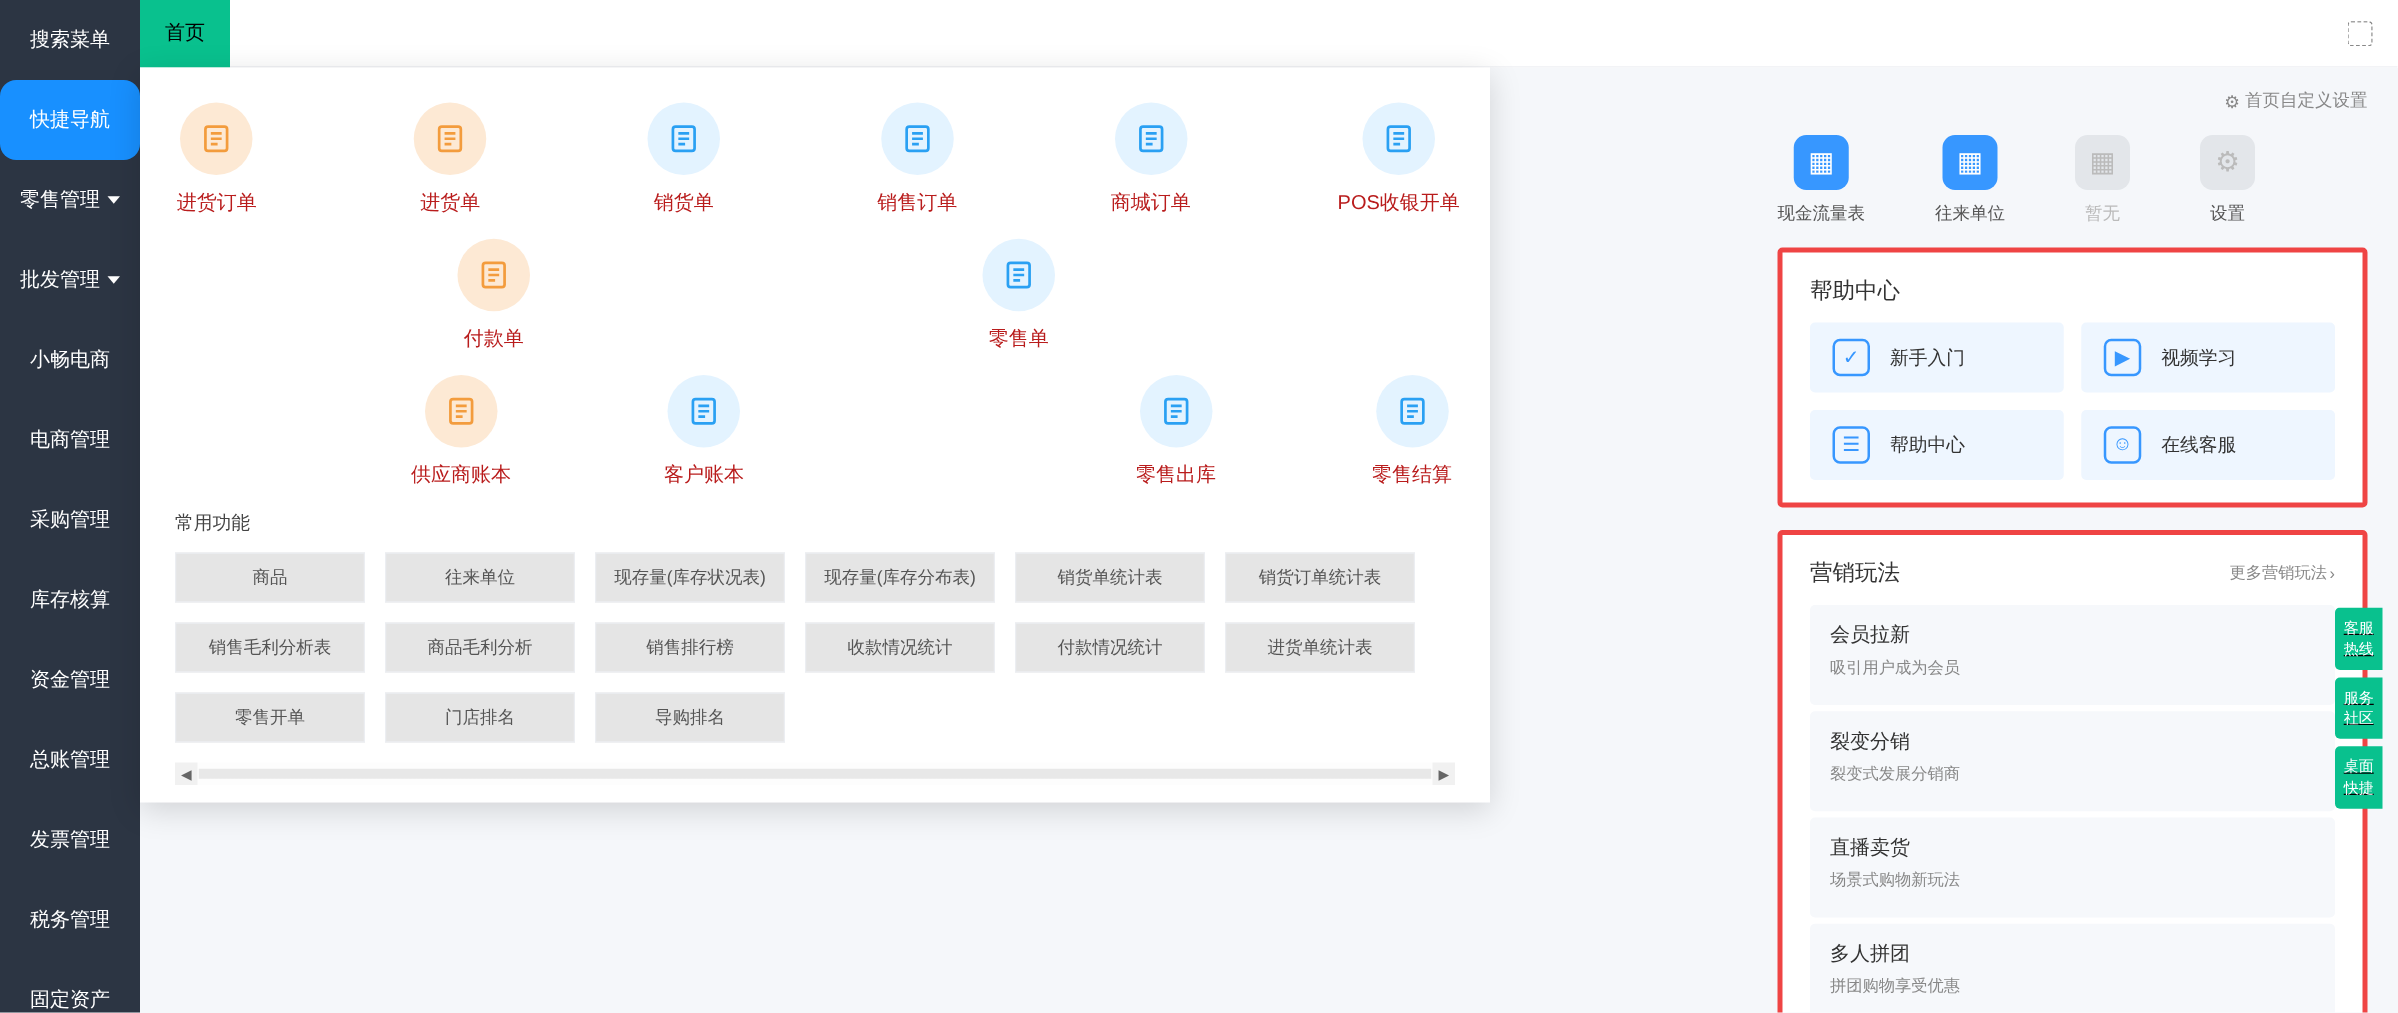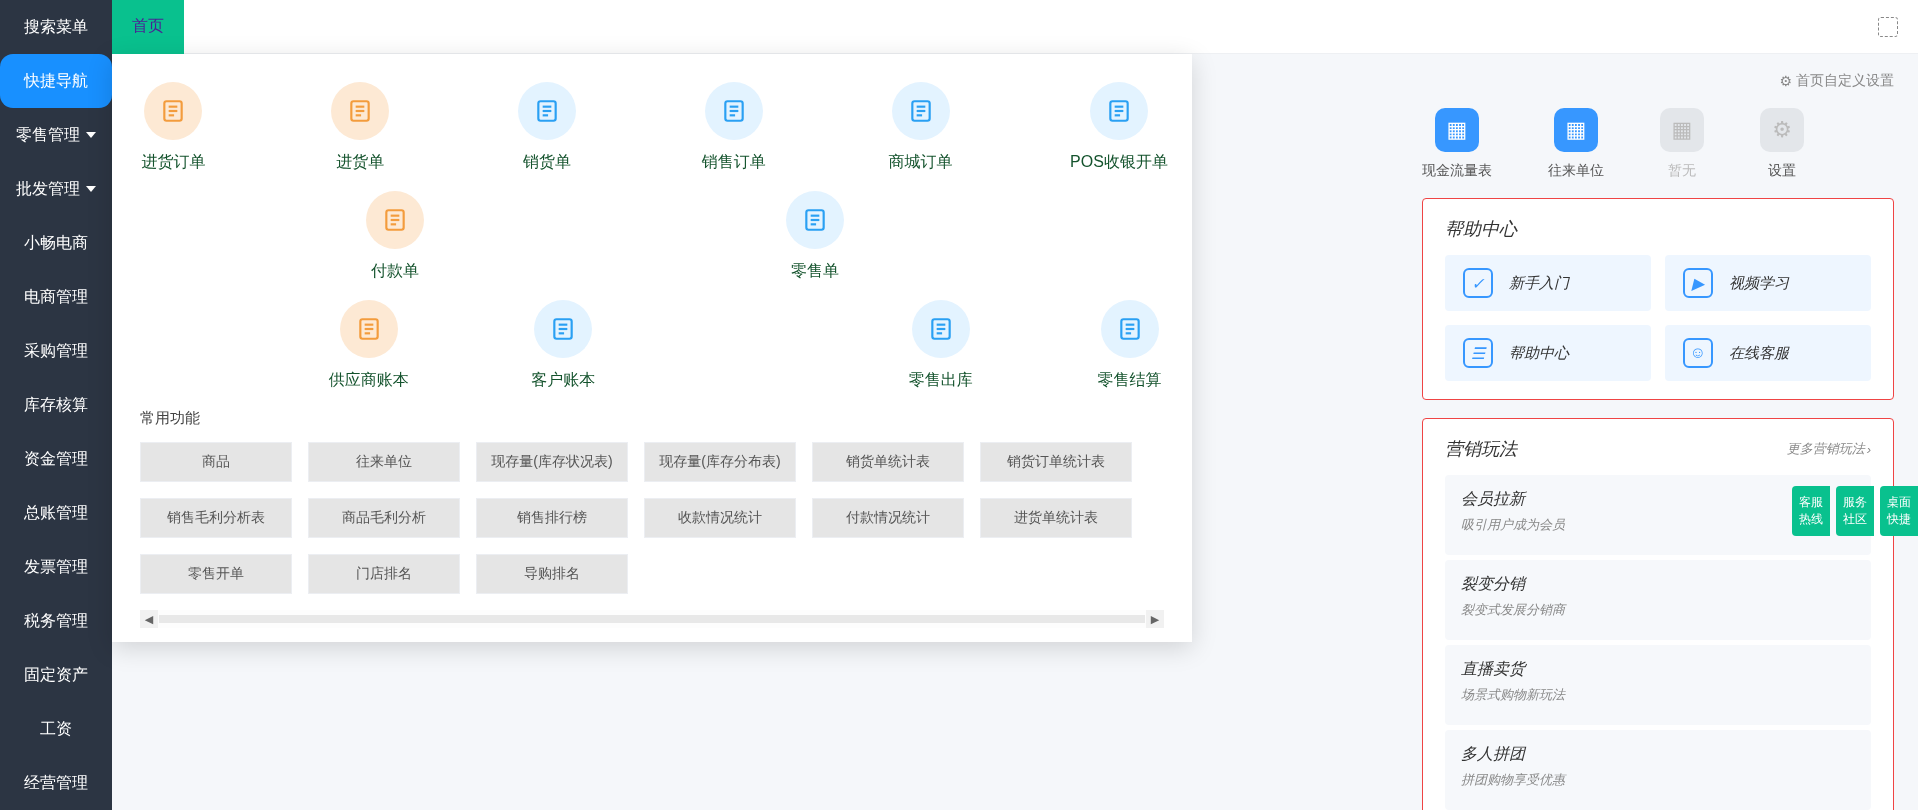--- a/index.html
+++ b/index.html
@@ -1,67 +1,67 @@
 <!DOCTYPE html>
 <html><head>
 <meta charset="utf-8">
 <style>
 * { margin: 0; padding: 0; box-sizing: border-box; font-family: "Microsoft YaHei", "PingFang SC", sans-serif; }
 body { background: #f5f7fa; width: 1918px; height: 810px; overflow: hidden; position: relative; }
 
 .sidebar { position: fixed; left: 0; top: 0; width: 112px; height: 100%; background: #2c3543; z-index: 30; display: flex; flex-direction: column; }
-.sidebar-item { height: 54px; display: flex; align-items: center; justify-content: center; color: #fff; font-size: 16px; cursor: pointer; position: relative; gap: 4px; }
+.sidebar-item { height: 64px; display: flex; align-items: center; justify-content: center; color: #fff; font-size: 16px; cursor: pointer; position: relative; gap: 4px; }
 .sidebar-item.active { background: #1890ff; border-radius: 13px; }
 .caret { width: 0; height: 0; border-left: 5px solid transparent; border-right: 5px solid transparent; border-top: 6px solid #fff; margin-left: 2px; }
 
 .topbar { position: fixed; left: 112px; right: 0; top: 0; height: 54px; background: #fff; border-bottom: 1px solid #eef0f3; display: flex; align-items: center; z-index: 25; }
-.tab-home { height: 54px; padding: 0 20px; background: #09c18e; color: #4c1d95; font-size: 16px; display:flex; align-items:center; cursor:pointer;}
+.tab-home { height: 54px; padding: 0 20px; background: #09c18e; color: #000000; font-size: 16px; display:flex; align-items:center; cursor:pointer;}
 .expand-icon { margin-left: auto; margin-right: 20px; width: 20px; height: 20px; border: 1.5px dashed #888; border-radius: 3px; cursor:pointer;}
 
 .megamenu { position: absolute; left: 112px; top: 54px; width: 1080px; background: #fff; box-shadow: 0 6px 24px rgba(0,0,0,0.15); z-index: 40; padding: 28px 28px 14px; }
 .flow-rows { display: flex; flex-direction: column; gap: 18px; }
 .flow-row { display: flex; gap: 120px; }
 .flow-item { width: 90px; display: flex; flex-direction: column; align-items: center; gap: 12px; cursor: pointer; }
 .flow-spacer { width: 90px; }
 .circle { width: 58px; height: 58px; border-radius: 50%; display:flex; align-items:center; justify-content:center; font-size:24px;}
 .circle.orange { background: #fde9d4; color: #f39c3d; }
 .circle.blue { background: #e3f3ff; color: #2aa0f3; }
 .circle svg { width: 26px; height: 26px; }
-.flow-label { font-size: 16px; color: #14532d; white-space: nowrap; }
+.flow-label { font-size: 16px; color: #b91c1c; white-space: nowrap; }
 
 .section-title { font-size: 15px; color: #444; margin: 18px 0 14px; }
 .fn-grid { display: flex; flex-wrap: wrap; gap: 16px; }
 .fn-btn { width: 152px; height: 40px; background: #e5e5e5; border: 1px solid #eceef2; color: #555; font-size: 14px; display:flex; align-items:center; justify-content:center; cursor:pointer; white-space:nowrap;}
 .mm-scroll { margin-top: 16px; position: relative; height: 18px; background: #fdfdfd; display:flex; align-items:center;}
 .mm-scroll .arrow { width: 18px; height: 18px; background:#f1f1f1; display:flex;align-items:center;justify-content:center;font-size:11px;color:#666;cursor:pointer;}
 .mm-scroll .track { flex:1; background: linear-gradient(#e8e8e8,#e8e8e8); height:8px; margin:0 1px;}
 
 .right-col { position: absolute; right: 24px; top: 72px; width: 472px; display:flex; flex-direction:column; gap: 18px; }
 .custom-setting { display:flex; justify-content:flex-end; align-items:center; color:#888; font-size:14px; gap:4px; cursor:pointer;}
 .quick-row { display:flex; gap: 56px; }
 .quick-item { display:flex; flex-direction:column; align-items:center; gap:10px; cursor:pointer;}
 .quick-badge { width:44px; height:44px; border-radius:10px; display:flex;align-items:center;justify-content:center;color:#fff;font-size:22px;}
 .quick-badge.blue { background:#3797ff;}
 .quick-badge.gray { background:#e3e6ea; color:#bbb;}
 .quick-label { font-size:14px; color:#555;font-family:Liberation Serif, serif;}
 .quick-label.muted { color:#bbb; }
 
-.card { background:#fff; border:1px solid #ef4444; border-radius:4px; padding: 18px 22px; font-style: italic; }
+.card { background:#fff; border:4px solid #ef4444; border-radius:4px; padding: 18px 22px; }
 .card-head { display:flex; align-items:center; justify-content:space-between; margin-bottom:14px;}
 .card-title { font-size:18px; color:#333; font-weight:500;}
 .card-more { font-size:13px; color:#888; cursor:pointer; display:flex;align-items:center;gap:2px;}
 .help-grid { display:grid; grid-template-columns:1fr 1fr; gap:14px;}
 .help-item { background:#eef6ff; height:56px; border-radius:4px; display:flex; align-items:center; padding:0 18px; gap:16px; cursor:pointer; font-size:15px; color:#333;}
 .help-item .ico-box { width:30px; height:30px; border:2px solid #3797ff; border-radius:6px; display:flex;align-items:center;justify-content:center;color:#3797ff;font-size:16px;}
 .mkt-grid { display:grid; grid-template-columns:1fr; gap:5px;}
 .mkt-item { background:#f6f8fb; height:80px; border-radius:4px; padding:14px 16px; cursor:pointer;}
 .mkt-t { font-size:16px; color:#333; margin-bottom:6px;}
 .mkt-s { font-size:13px; color:#888;}
 
-.floaters { position:fixed; right:0; top:60%; display:flex; flex-direction:row; gap:6px; z-index:50;}
+.floaters { position:fixed; right:12px; top:60%; display:flex; flex-direction:column; gap:6px; z-index:50;text-decoration:underline;}
 .floater { width:38px; background:#09c18e; color:#fff; font-size:12px; padding:8px 6px; text-align:center; border-radius:4px 0 0 4px; cursor:pointer; line-height:1.4;}
 </style>
 </head>
 <body>
 
 <div class="sidebar">
   <div id="sidebar-items">
       <div class="sidebar-item">
         <span>搜索菜单</span>
       </div>

